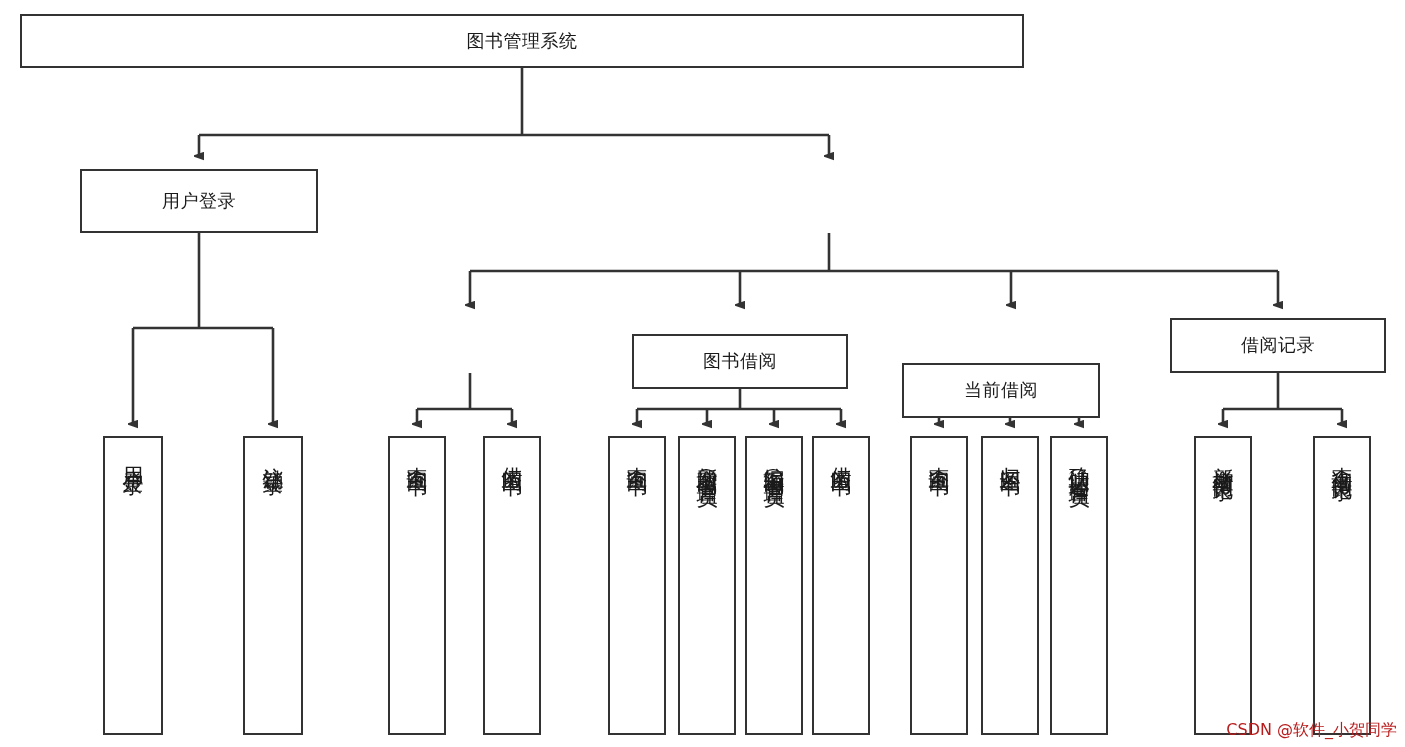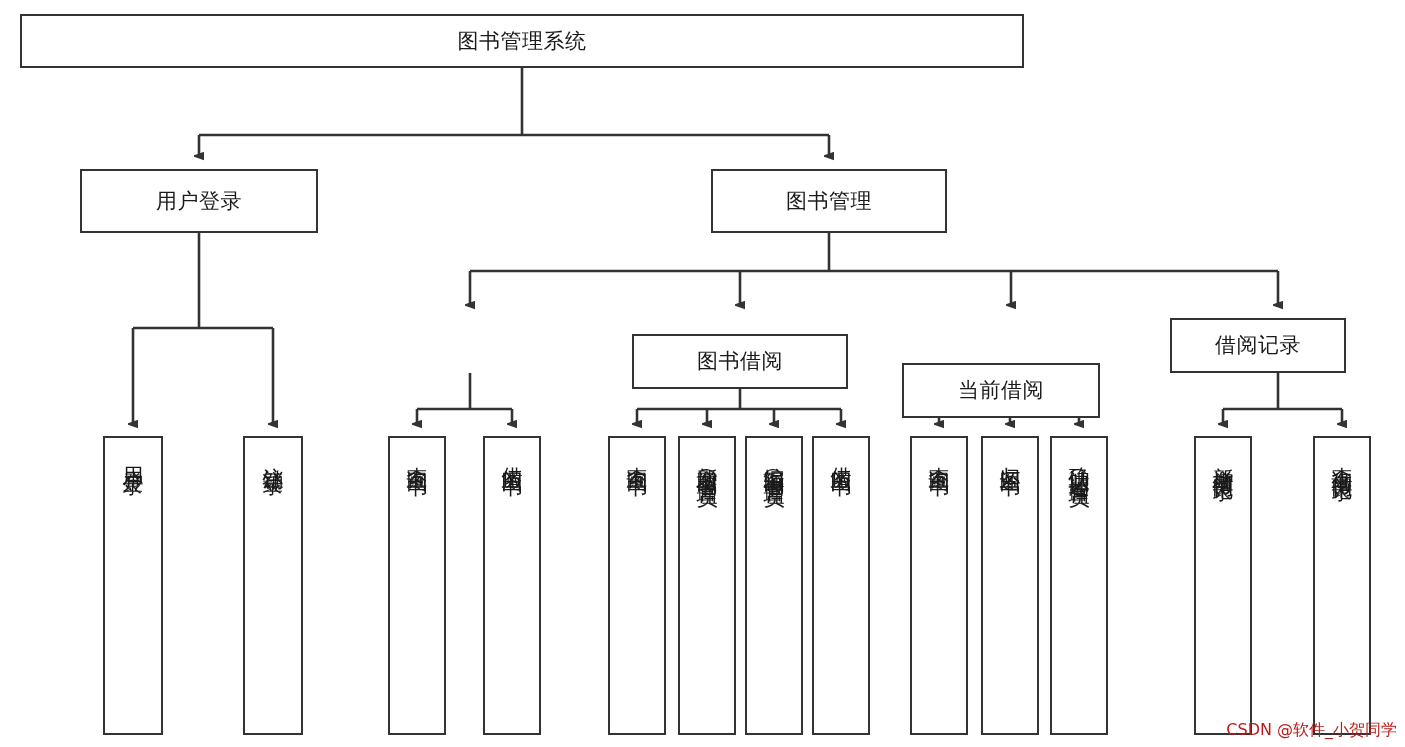--- a/index.html
+++ b/index.html
@@ -29,21 +29,21 @@
     box-sizing: border-box;
     background: #ffffff;
     border: 2px solid #333333;
     display: flex;
     align-items: center;
     justify-content: center;
     z-index: 2;
   }
   .node-label {
     color: #1a1a1a;
-    font-size: 21px;
+    font-size: 18px;
     line-height: 1.25;
     letter-spacing: 0.5px;
     white-space: nowrap;
   }
   .node.leaf {
     align-items: flex-start;
     padding-top: 12px;
   }
   .node.leaf .node-label {
     writing-mode: vertical-rl;
@@ -119,31 +119,28 @@
     </g>
   </svg>
 
   <div class="node" id="node-root" style="left: 20px; top: 14px; width: 1004px; height: 54px;">
     <span class="node-label">图书管理系统</span>
   </div>
 
   <div class="node" id="node-l2-0" style="left: 80px; top: 169px; width: 238px; height: 64px;">
     <span class="node-label">用户登录</span>
   </div>
-  <div class="node" id="node-l2-1" style="left: 711px; top: 169px; width: 236px; height: 64px;">
-    <span class="node-label">图书管理</span>
-  </div>
 
   <div class="node" id="node-l3-1" style="left: 632px; top: 318px; width: 216px; height: 55px; margin-top: 16px;">
     <span class="node-label">图书借阅</span>
   </div>
   <div class="node" id="node-l3-2" style="left: 902px; top: 318px; width: 198px; height: 55px; margin-top: 45px;">
     <span class="node-label">当前借阅</span>
   </div>
-  <div class="node" id="node-l3-3" style="left: 1170px; top: 318px; width: 176px; height: 55px;">
+  <div class="node" id="node-l3-3" style="left: 1170px; top: 318px; width: 216px; height: 55px;">
     <span class="node-label">借阅记录</span>
   </div>
 
   <div class="node leaf" id="node-leaf-0" style="left: 103px; top: 436px; width: 60px; height: 299px;">
     <span class="node-label">用户登录</span>
   </div>
   <div class="node leaf" id="node-leaf-1" style="left: 243px; top: 436px; width: 60px; height: 299px;">
     <span class="node-label">注销登录</span>
   </div>
   <div class="node leaf" id="node-leaf-2" style="left: 388px; top: 436px; width: 58px; height: 299px;">

